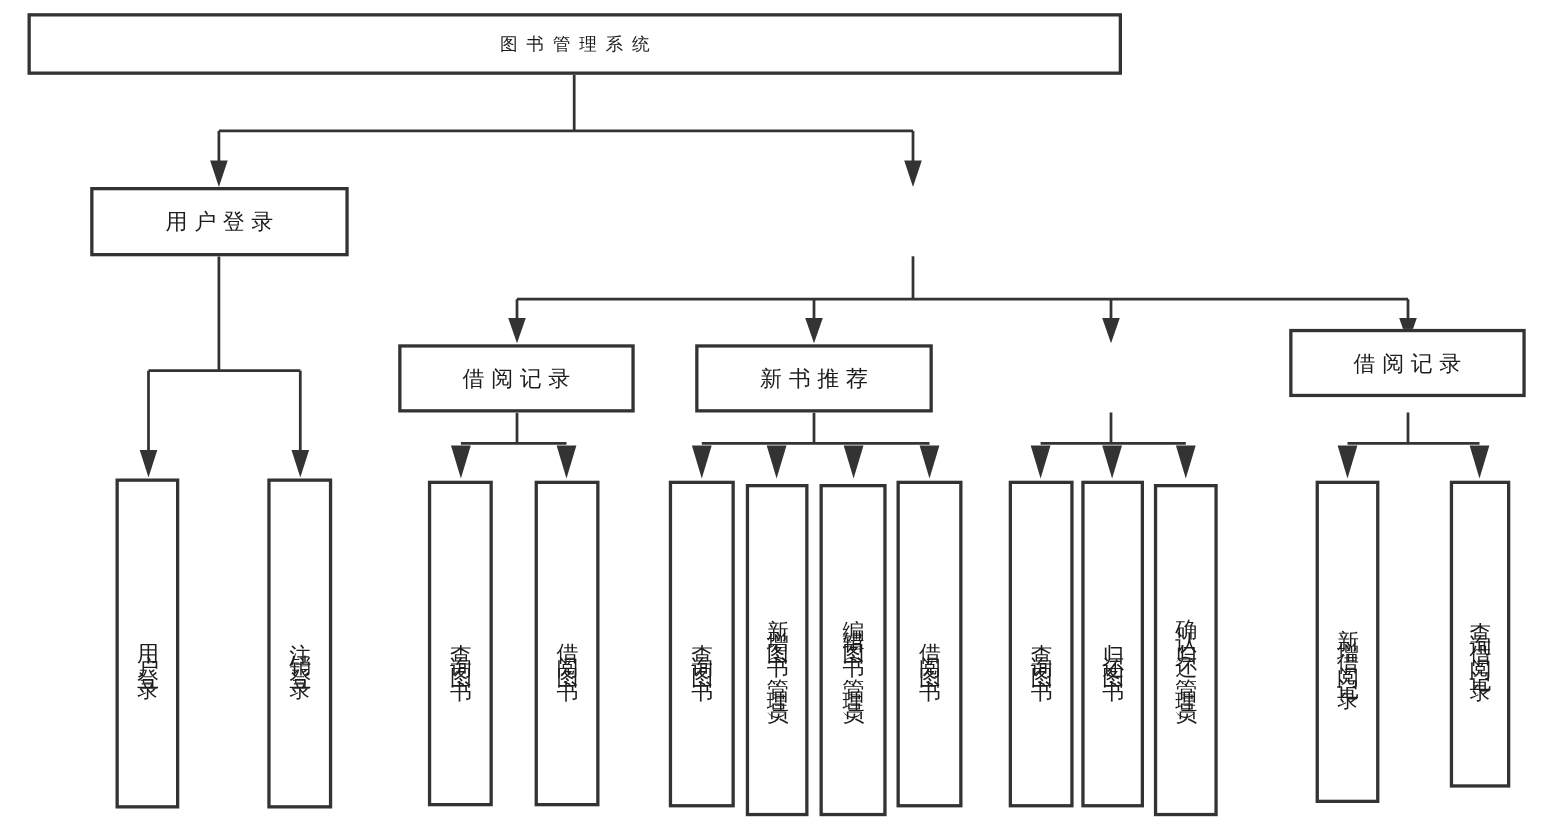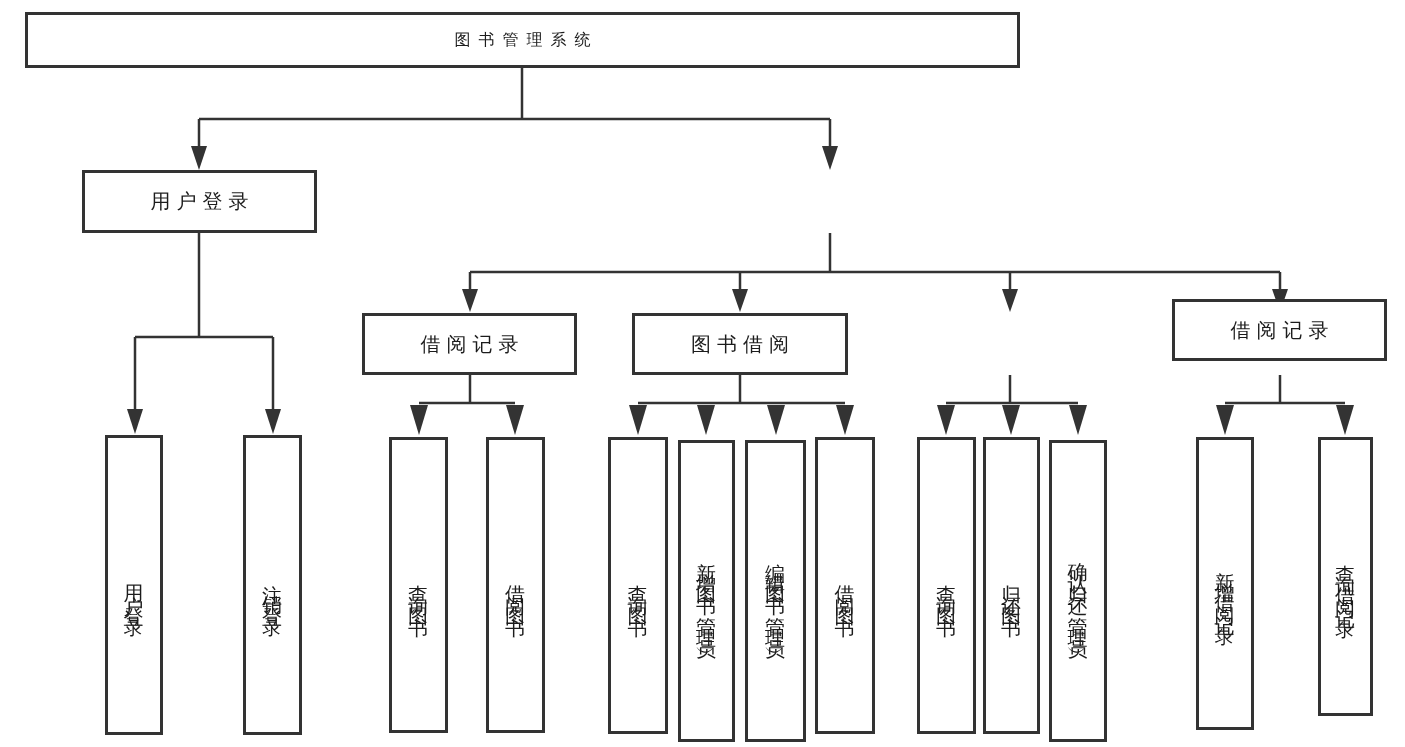--- a/index.html
+++ b/index.html
@@ -145,21 +145,21 @@
   </div>
 
   <div class="node h" style="left:82px; top:170px; width:235px; height:63px;">
     <span class="lbl">用户登录</span>
   </div>
 
   <div class="node h" style="left:362px; top:313px; width:215px; height:62px;">
     <span class="lbl">借阅记录</span>
   </div>
   <div class="node h" style="left:632px; top:313px; width:216px; height:62px;">
-    <span class="lbl">图书借阅</span>
+    <span class="lbl">新书推荐</span>
   </div>
   <div class="node h" style="left:1172px; top:299px; width:215px; height:62px;">
     <span class="lbl">借阅记录</span>
   </div>
 
   <div class="node v" style="left:105px; top:435px; width:58px; height:300px;">
     <span class="vlbl">用户登录</span>
   </div>
   <div class="node v" style="left:243px; top:435px; width:59px; height:300px;">
     <span class="vlbl">注销登录</span>

